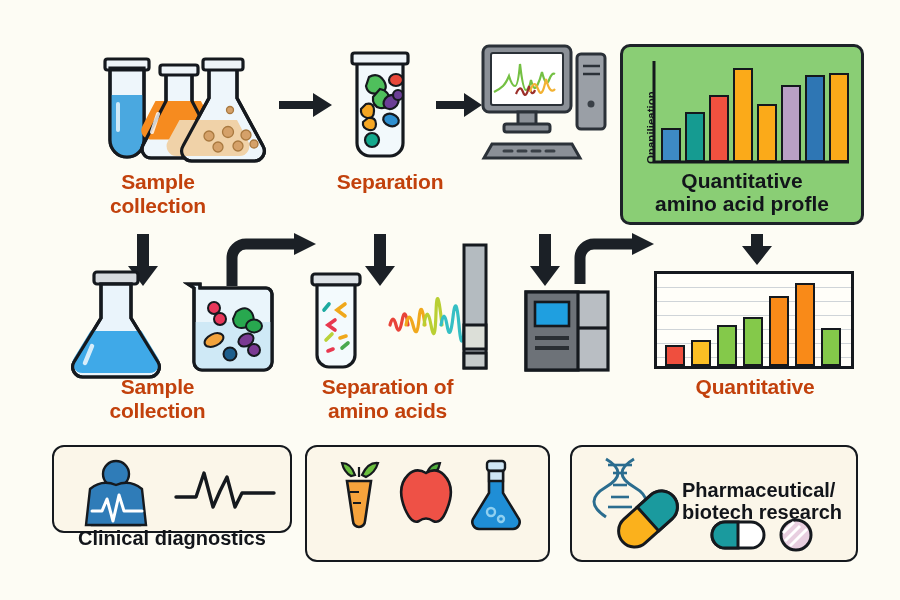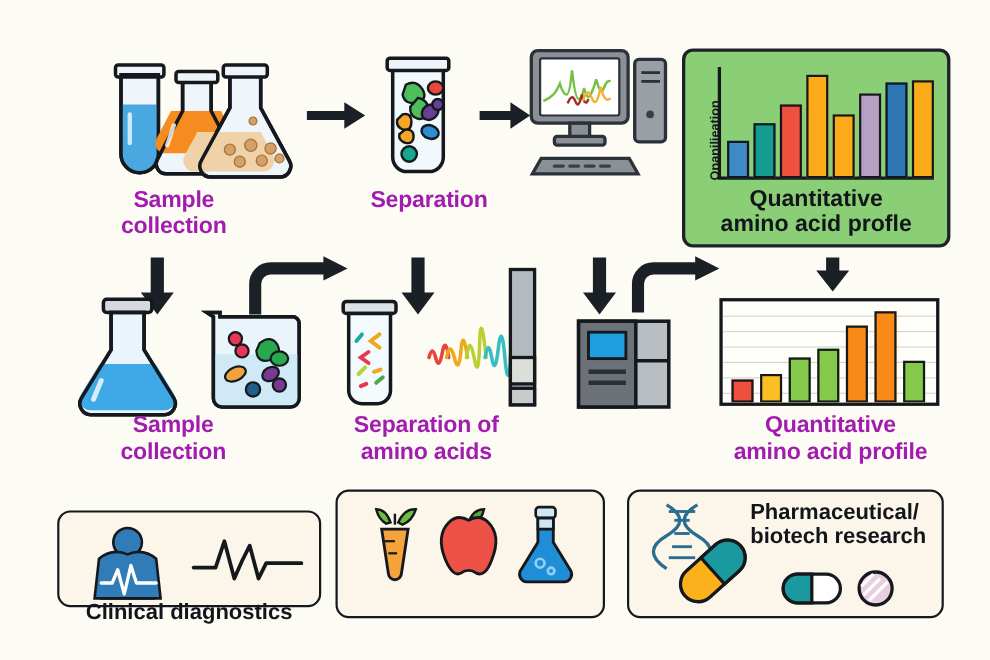--- a/index.html
+++ b/index.html
@@ -7,21 +7,21 @@
     width:900px;height:600px;overflow:hidden;
     background:#fdfcf4;
     font-family:"Liberation Sans", sans-serif;
     color:#111418;
     position:relative;
   }
   .canvas{position:relative;width:900px;height:600px;}
   .abs{position:absolute;}
   .lbl{
     position:absolute;text-align:center;font-weight:700;
-    line-height:1.12;color:#a21caf;letter-spacing:-.2px;
+    line-height:1.12;color:#c2410c;letter-spacing:-.2px;
   }
   .lbl.r1{font-size:21px;}
   .lbl.r2{font-size:21px;}
 
   
   .arrow-r{position:absolute;}
   .arrow-d{position:absolute;}
 
   
   .greenpanel{
@@ -311,24 +311,23 @@
   <div class="lbl r2" style="left:85px;top:375px;width:145px;">
     <span>Sample</span><br>
     <span>collection</span>
   </div>
   <div class="lbl r2" style="left:300px;top:375px;width:175px;">
     <span>Separation of</span><br>
     <span>amino acids</span>
   </div>
   <div class="lbl r2" style="left:645px;top:375px;width:220px;">
     <span>Quantitative</span><br>
-    <span>amino acid profile</span>
-  </div>
-
-  <div class="appbox" style="left:52px;top:464px;width:240px;height:88px;">
+  </div>
+
+  <div class="appbox" style="left:52px;top:445px;width:240px;height:88px;">
     <svg class="abs" style="left:24px;top:12px;" width="82" height="68" viewBox="0 0 82 68">
       <circle cx="38" cy="15" r="13" fill="#2f7cb8" stroke="#15191e" stroke-width="2.4"></circle>
       <path d="M14 66 V48 a24 18 0 0 1 48 0 V66 Z" fill="#2f7cb8" stroke="#15191e" stroke-width="2.4"></path>
       <path d="M12 30 q12 -10 26 -4 q14 -6 26 4 l4 36 h-60 Z" fill="#2f7cb8" stroke="#15191e" stroke-width="2.4"></path>
       <path d="M14 52 h10 l5 -12 l6 22 l6 -26 l5 16 h18" fill="none" stroke="#ffffff" stroke-width="3" stroke-linejoin="round" stroke-linecap="round"></path>
     </svg>
     <svg class="abs" style="left:120px;top:22px;" width="108" height="44" viewBox="0 0 108 44">
       <path d="M2 28 h20 l8 -24 l9 34 l7 -16 l7 -14 l8 30 l7 -14 h32" fill="none" stroke="#15191e" stroke-width="3.4" stroke-linejoin="round" stroke-linecap="round"></path>
     </svg>
     <div class="cap" style="left:24px;top:80px;">Clinical diagnostics</div>
@@ -381,19 +380,19 @@
       <path d="M28 3 h-13 a13 13 0 0 0 0 26 h13 Z" fill="#1a9a9e" stroke="#15191e" stroke-width="3"></path>
     </svg>
     <svg class="abs" style="left:206px;top:70px;" width="36" height="36" viewBox="0 0 36 36">
       <circle cx="18" cy="18" r="15" fill="#e8cfe0" stroke="#15191e" stroke-width="3"></circle>
       <g stroke="#ffffff" stroke-width="3">
         <path d="M7 24 l15 -15"></path>
           <path d="M12 29 l17 -17"></path>
           <path d="M5 16 l11 -11"></path>
       </g>
     </svg>
-    <div class="cap" style="left:110px;top:8px;">
+    <div class="cap" style="left:110px;top:32px;">
       <span>Pharmaceutical/</span><br>
       <span>biotech research</span>
     </div>
   </div>
 
 </div>
 
 </body></html>

